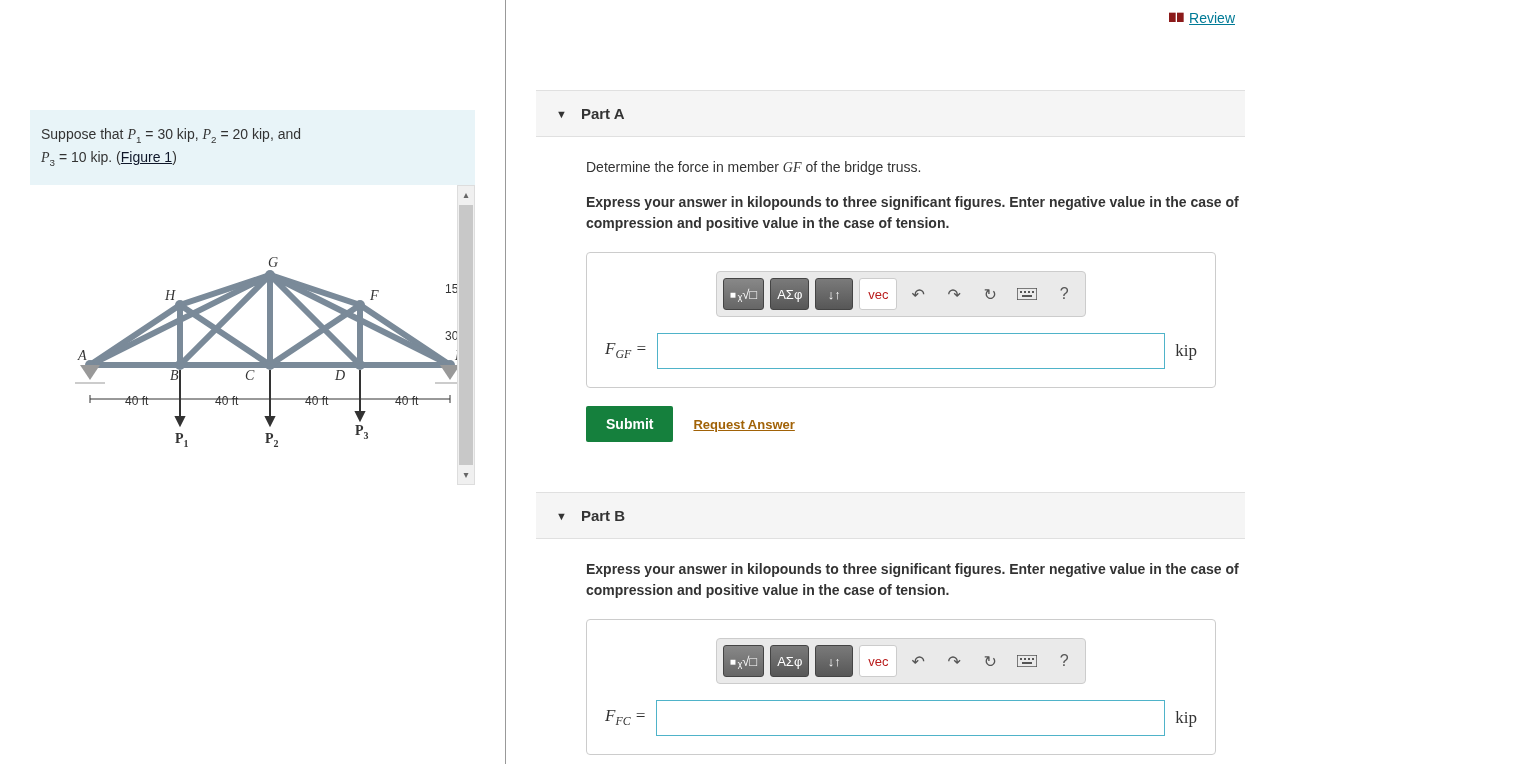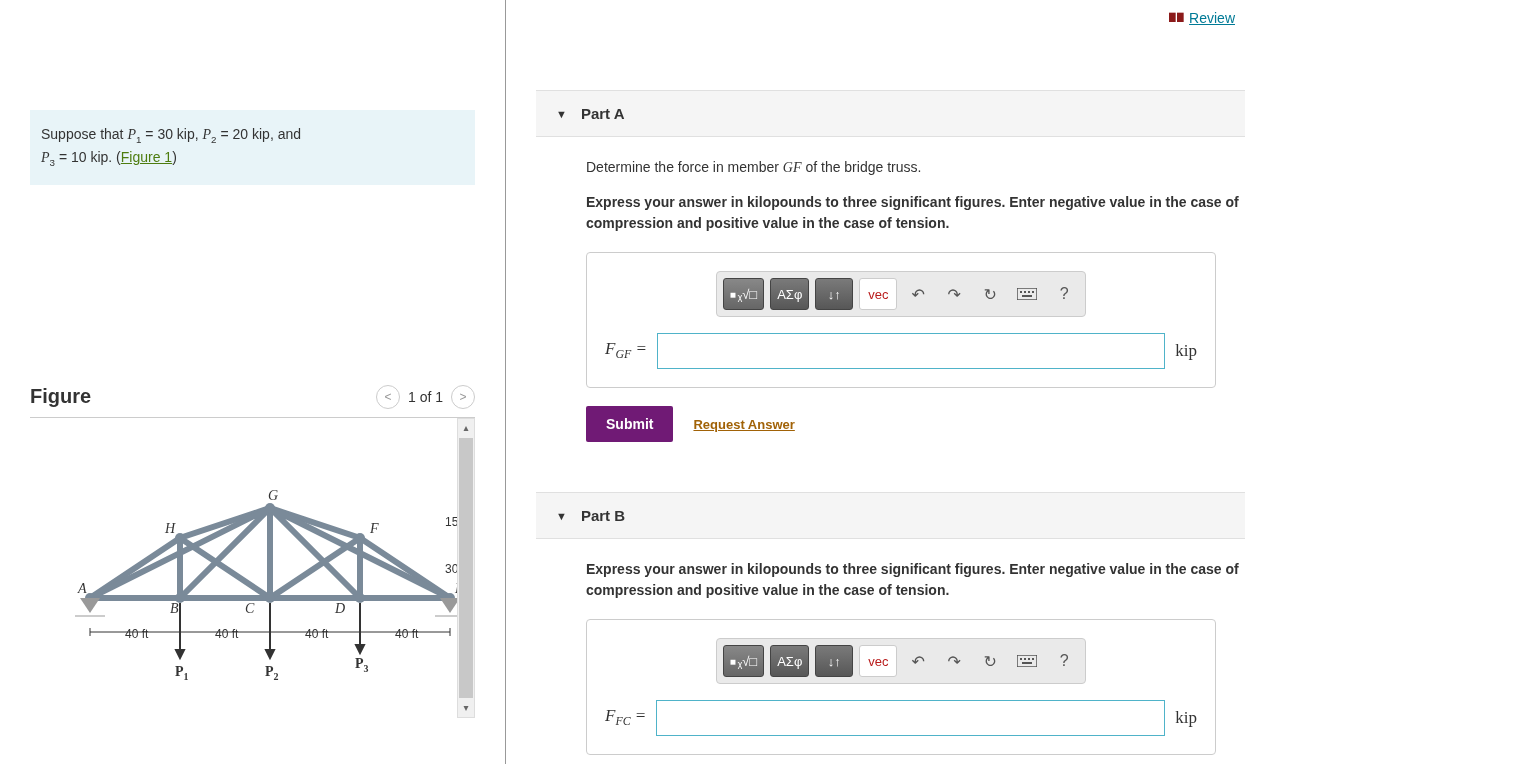--- a/index.html
+++ b/index.html
@@ -5,21 +5,21 @@
 * { box-sizing: border-box; margin: 0; padding: 0; }
 body { font-family: Arial, Helvetica, sans-serif; font-size: 14px; color: #333; background: #fff; }
 .container { display: flex; width: 1275px; height: 764px; position: relative; }
 .left-panel { width: 505px; padding: 20px 30px; position: relative; }
 .right-panel { flex: 1; padding: 0 30px 20px 30px; overflow-y: auto; border-left: 1px solid #999; }
 .review-link { position: absolute; top: 10px; right: 40px; color: #007a96; text-decoration: underline; font-size: 14px; display: flex; align-items: center; gap: 4px; }
 .review-link svg { width: 16px; height: 12px; }
 .problem-statement { background: #e8f4f8; padding: 14px 11px; margin-top: 90px; line-height: 1.5; }
 .problem-statement .math-var { font-style: italic; font-family: 'Times New Roman', serif; }
 .problem-statement .sub { font-size: 0.7em; vertical-align: sub; }
-.figure-link { color: #4d7c0f; text-decoration: underline; }
+.figure-link { color: #0f172a; text-decoration: underline; }
 .figure-header { display: flex; justify-content: space-between; align-items: center; margin-top: 200px; border-bottom: 1px solid #ccc; padding-bottom: 8px; }
 .figure-header h2 { font-size: 20px; font-weight: bold; }
 .figure-nav { display: flex; align-items: center; gap: 8px; }
 .nav-btn { width: 24px; height: 24px; border: 1px solid #ccc; border-radius: 50%; background: #fff; display: flex; align-items: center; justify-content: center; cursor: pointer; color: #999; font-size: 12px; }
 .figure-scroller { position: relative; height: 300px; overflow: hidden; }
 .scrollbar { position: absolute; right: 0; top: 0; bottom: 0; width: 18px; background: #f0f0f0; border: 1px solid #ddd; display: flex; flex-direction: column; }
 .scroll-arrow { height: 18px; display: flex; align-items: center; justify-content: center; background: #f0f0f0; color: #666; font-size: 10px; cursor: pointer; }
 .scroll-thumb { flex: 1; background: #c8c8c8; margin: 1px; }
 .figure-img { padding: 40px 20px 20px 20px; }
 .part-section { margin-top: 30px; }
@@ -35,49 +35,41 @@
 .tb-btn { background: linear-gradient(#7a7a7a, #575757); border: 1px solid #444; border-radius: 3px; color: #fff; height: 32px; min-width: 38px; display: flex; align-items: center; justify-content: center; font-size: 13px; cursor: pointer; padding: 0 6px; }
 .tb-btn.light { background: #fff; color: #b91c1c; border: 1px solid #ccc; }
 .tb-btn.icon-only { background: transparent; border: none; color: #555; min-width: 30px; font-size: 16px; }
 .tb-btn.hilite { background: linear-gradient(#888, #666); }
 .answer-row { display: flex; align-items: center; gap: 10px; }
 .var-label { font-style: italic; font-family: 'Times New Roman', serif; font-size: 17px; }
 .var-label .sub { font-size: 0.7em; vertical-align: sub; font-style: italic; }
 .answer-input { flex: 1; height: 36px; border: 1px solid #4fb3c9; padding: 0 8px; font-size: 14px; outline: none; }
 .unit { font-family: 'Times New Roman', serif; font-size: 17px; }
 .actions { display: flex; align-items: center; gap: 20px; margin-top: 18px; }
-.submit-btn { background: #701a75; color: #fff; border: none; padding: 10px 20px; font-size: 14px; font-weight: bold; cursor: pointer; border-radius: 2px; }
+.submit-btn { background: #15803d; color: #fff; border: none; padding: 10px 20px; font-size: 14px; font-weight: bold; cursor: pointer; border-radius: 2px; }
 .request-link { color: #a16207; text-decoration: underline; font-weight: bold; font-size: 13px; }
 .top-spacer { height: 60px; }
 </style>
 </head>
 <body>
 
 <div class="container">
   <a class="review-link" href="#">
     <svg viewBox="0 0 24 16">
         <rect x="0" y="0" width="10" height="14" fill="#8b1a1a"></rect>
         <rect x="12" y="0" width="10" height="14" fill="#8b1a1a"></rect>
       </svg>
     <span>Review</span>
   </a>
 
   <div class="left-panel">
     <div class="problem-statement">
       <span>Suppose that </span><span class="math-var">P</span><span class="sub">1</span><span> = 30 kip</span><span>, </span><span class="math-var">P</span><span class="sub">2</span><span> = 20 kip</span><span>, and </span><br><span class="math-var">P</span><span class="sub">3</span><span> = 10 kip</span><span>. (</span><a href="#" class="figure-link">Figure 1</a><span>)</span>
     </div>
 
-    <div class="figure-header">
-      <h2>Figure</h2>
-      <div class="figure-nav">
-        <button class="nav-btn">&lt;</button>
-        <span>1 of 1</span>
-        <button class="nav-btn">&gt;</button>
-      </div>
-    </div>
 
     <div class="figure-scroller">
       <div class="figure-img">
         <svg width="420" height="240" viewBox="0 0 420 240">
           <g stroke="#7a8a99" stroke-width="6" fill="none">
             <path d="M 40 140 L 130 140 L 220 140 L 310 140 L 400 140"></path>
             <path d="M 40 140 L 130 80 L 220 50 L 310 80 L 400 140"></path>
             <path d="M 130 80 L 130 140 M 220 50 L 220 140 M 310 80 L 310 140"></path>
             <path d="M 40 140 L 220 50 M 130 140 L 220 50 M 220 50 L 310 140 M 220 50 L 400 140"></path>
             <path d="M 130 80 L 220 140 M 310 80 L 220 140"></path>

